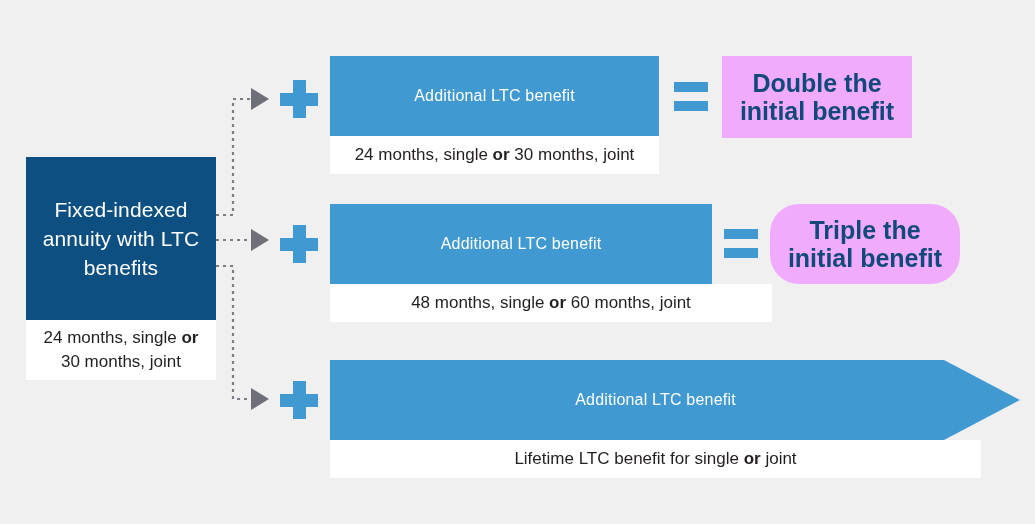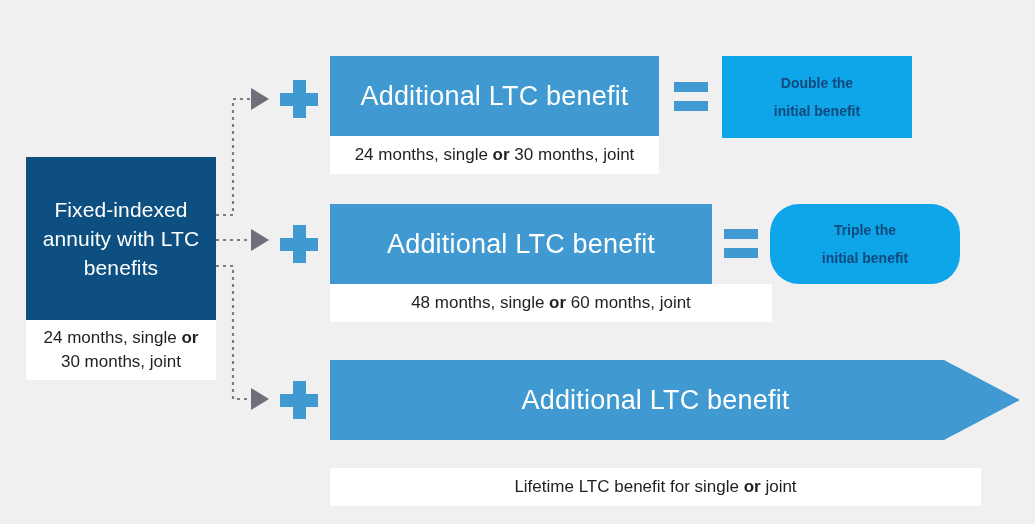--- a/index.html
+++ b/index.html
@@ -103,21 +103,21 @@
   .equals span.e-bot { top: 19px; }
 
   
   .benefit-bar {
     position: absolute;
     background: #409ad1;
     color: #ffffff;
     display: flex;
     align-items: center;
     justify-content: center;
-    font-size: 27px;
+    font-size: 16px;
     letter-spacing: .2px;
     box-sizing: border-box;
   }
   .benefit-caption {
     position: absolute;
     background: #ffffff;
     color: #231f20;
     display: flex;
     align-items: center;
     justify-content: center;
@@ -150,33 +150,33 @@
     width: 690px; height: 80px;
     background: #409ad1;
     -webkit-clip-path: polygon(0 0, 614px 0, 690px 40px, 614px 80px, 0 80px);
     clip-path: polygon(0 0, 614px 0, 690px 40px, 614px 80px, 0 80px);
   }
   .bar-3 .arrow-label {
     position: relative;
     width: 651px;
     text-align: center;
   }
-  .caption-3  { left: 330px; top: 440px; width: 651px; height: 38px; margin-top: 28px; }
+  .caption-3  { left: 330px; top: 440px; width: 651px; height: 38px; }
   .plus-3     { left: 280px; top: 381px; }
 
   
   .result-box {
     position: absolute;
-    background: #0ea5e9;
+    background: #f0abfc;
     color: #12497d;
     display: flex;
     align-items: center;
     justify-content: center;
     text-align: center;
-    font-size: 14px;
+    font-size: 25px;
     line-height: 28px;
     font-weight: 700;
     box-sizing: border-box;
   }
   .result-1 { left: 722px; top: 56px;  width: 190px; height: 82px; }
   .result-2 { left: 770px; top: 204px; width: 190px; height: 80px; border-radius: 29px; }
 </style>
 </head>
 <body>
 

